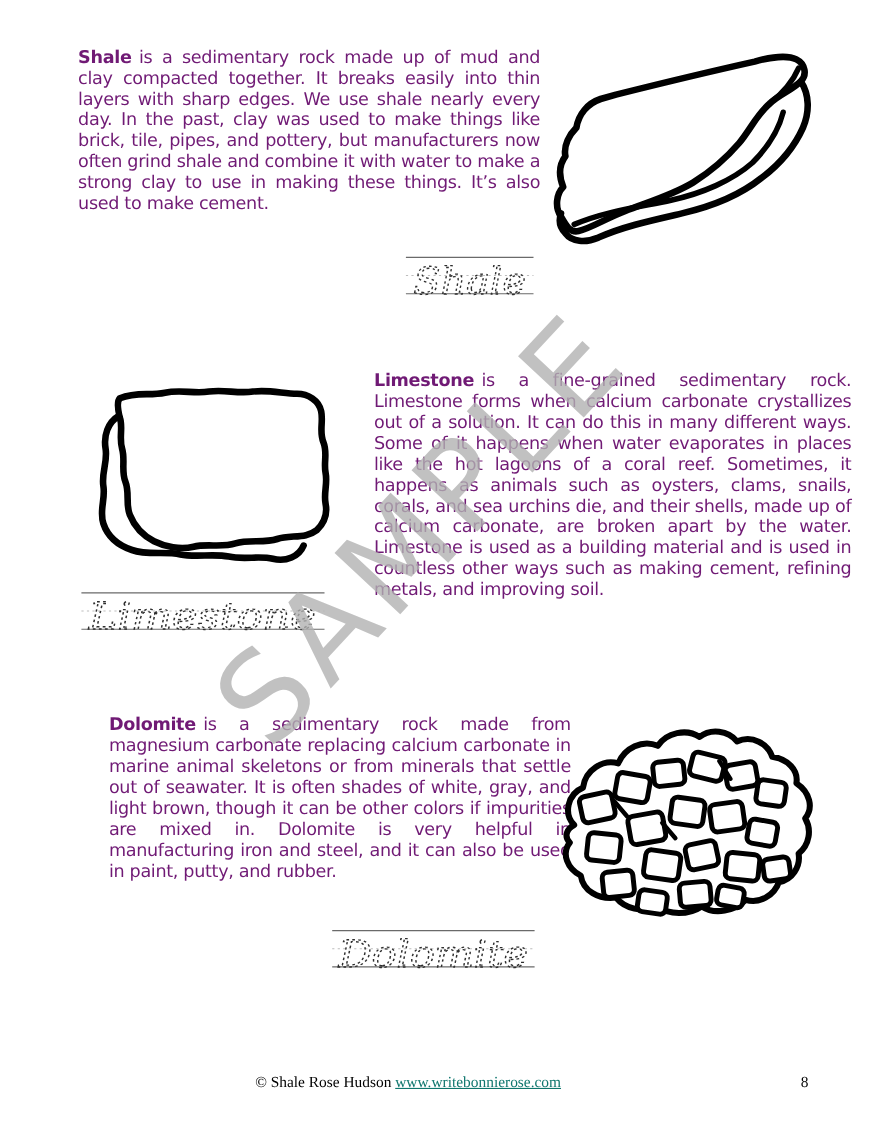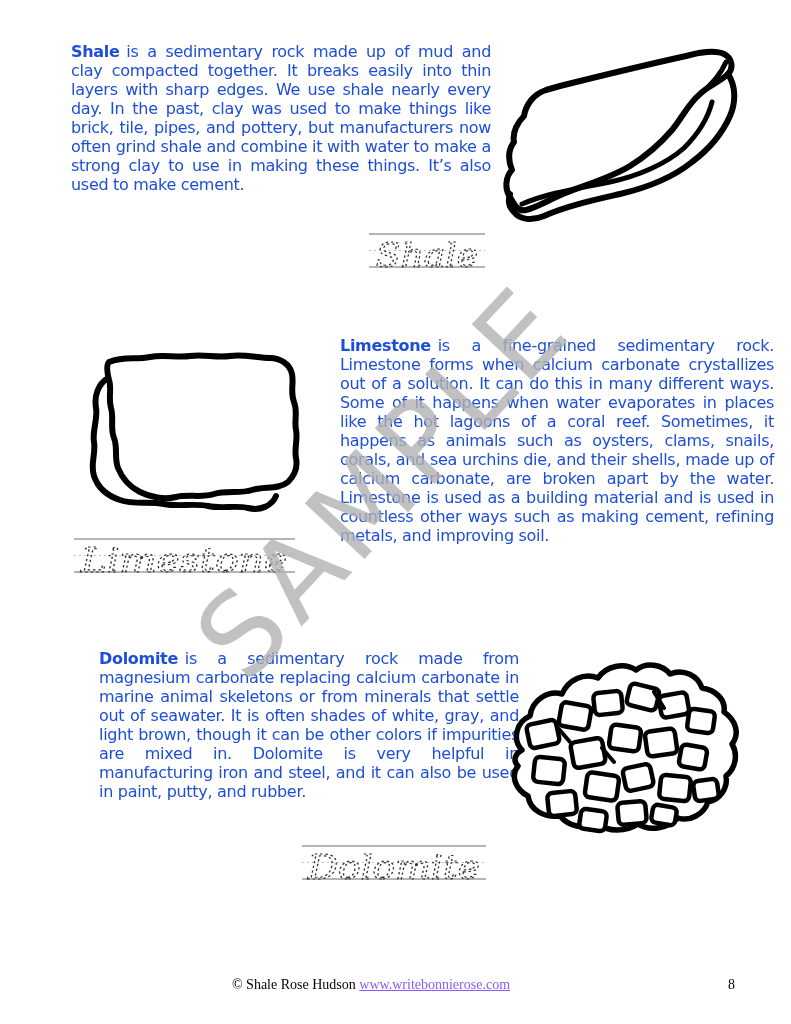--- a/index.html
+++ b/index.html
@@ -4,21 +4,21 @@
 <style>
   html,body { margin:0; padding:0; background:#888; }
   .page {
     position:relative; width:791px; height:1024px;
     background:#ffffff; overflow:hidden;
     font-family:"DejaVu Sans", sans-serif;
   }
   .para {
     position:absolute;
     font-size:16px; line-height:19px; letter-spacing:-0.3px;
-    color:#1d4ed8; text-align:justify;
+    color:#701a75; text-align:justify;
   }
   .term { font-weight:700; padding-right:0.42em; }
   .rock-svg { position:absolute; }
   .rock-svg path, .rock-svg rect {
     fill:#ffffff; stroke:#000000; stroke-linecap:round; stroke-linejoin:round;
   }
   .rock-svg path.open { fill:none; }
   .trace-svg { position:absolute; }
   .rule-solid { stroke:#6a6a6a; stroke-width:1; }
   .rule-mid   { stroke:#bdbdbd; stroke-width:1; stroke-dasharray:2 3; }
@@ -31,21 +31,21 @@
     transform:translate(-50%,-50%) rotate(-47deg);
     font-family:"DejaVu Sans", sans-serif; font-size:112px; font-weight:400;
     letter-spacing:6px; white-space:nowrap;
     color:rgba(178,178,178,0.8);
     z-index:40; pointer-events:none;
   }
   .footer-copy {
     position:absolute; left:0; top:977px; width:742px; text-align:center;
     font-family:"Liberation Serif", serif; font-size:14px; color:#000;
   }
-  .footer-copy a { color:#8b5cf6; text-decoration:underline; }
+  .footer-copy a { color:#0f766e; text-decoration:underline; }
   .page-num {
     position:absolute; left:728px; top:977px; width:30px;
     font-family:"Liberation Serif", serif; font-size:14px; color:#000;
   }
 </style>
 </head>
 <body>
 
 <div class="page">
 

